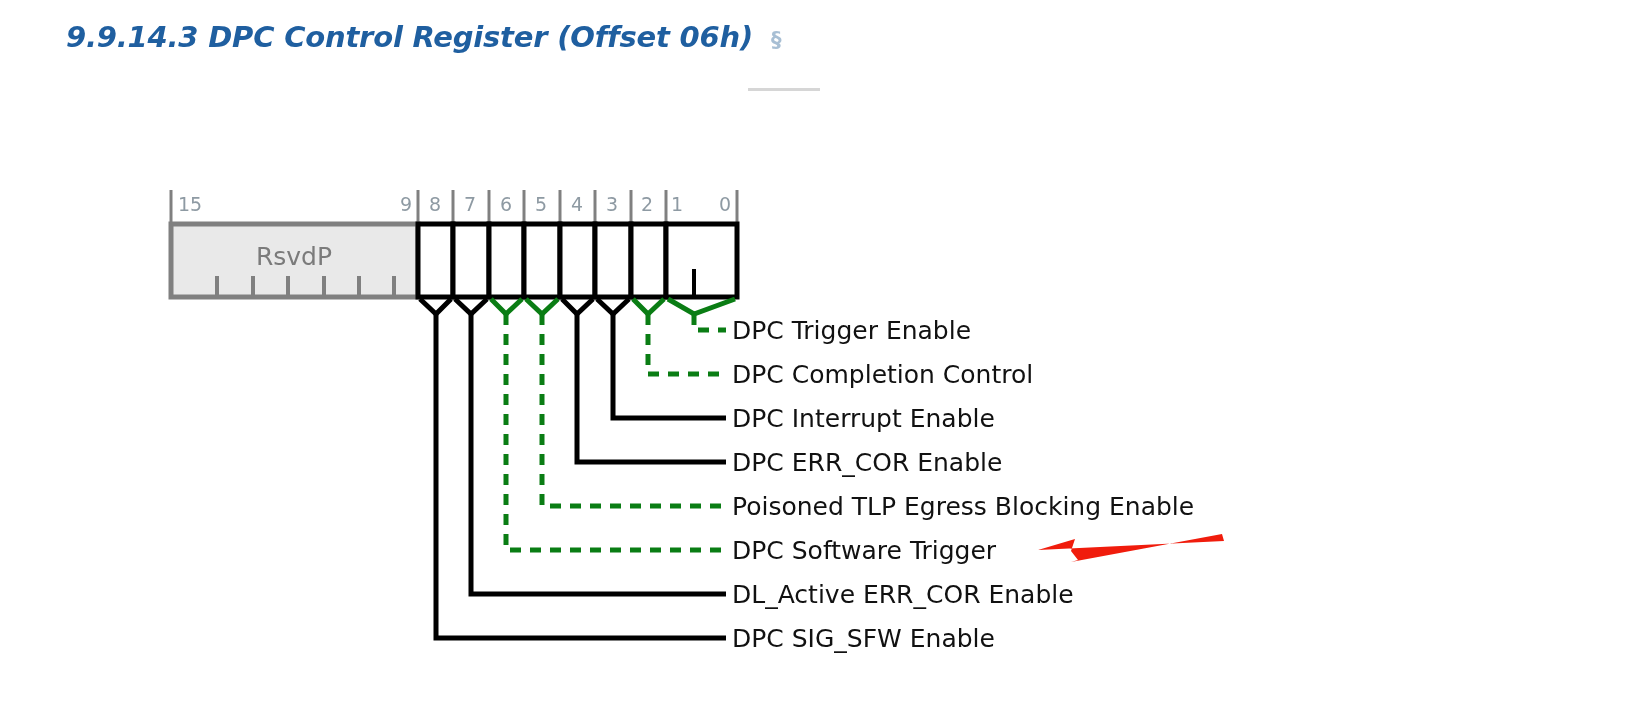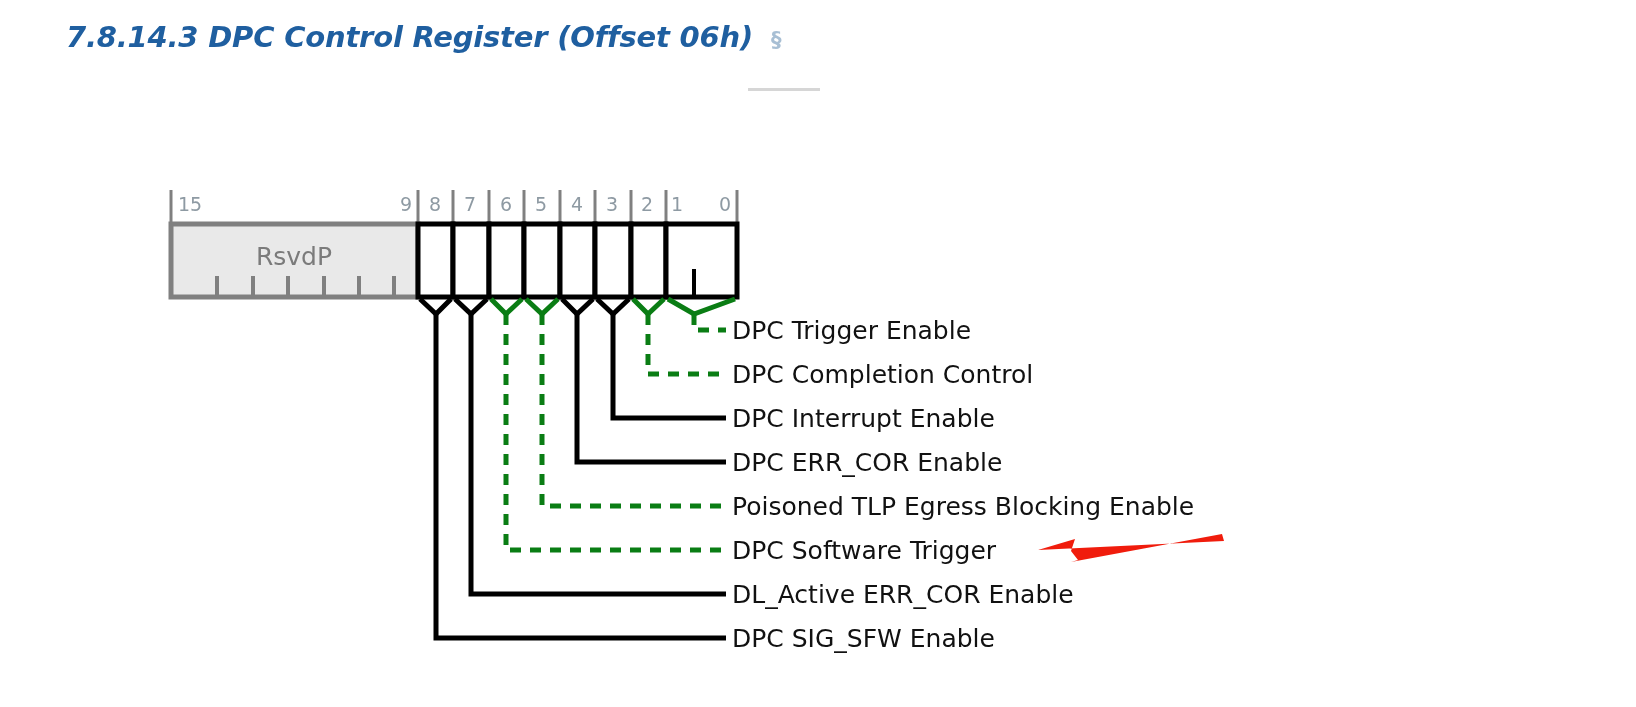--- a/index.html
+++ b/index.html
@@ -72,21 +72,21 @@
   .calloutlabel {
     font-family: "DejaVu Sans", "Liberation Sans", sans-serif;
     font-size: 25px;
     fill: #111111;
   }
 </style>
 </head>
 <body>
 
 <div id="heading-block">
-  <span id="page-title">7.8.14.3 DPC Control Register (Offset 06h)</span>
+  <span id="page-title">9.9.14.3 DPC Control Register (Offset 06h)</span>
   <span id="section-anchor">§</span>
 </div>
 <div id="heading-rule"></div>
 
 <div id="register-diagram">
 <svg width="1636" height="707" viewBox="0 0 1636 707" xmlns="http://www.w3.org/2000/svg">
 
   <g stroke="#808080" stroke-width="3">
     <line x1="171" y1="190" x2="171" y2="224"></line>
     <line x1="418" y1="190" x2="418" y2="224"></line>

